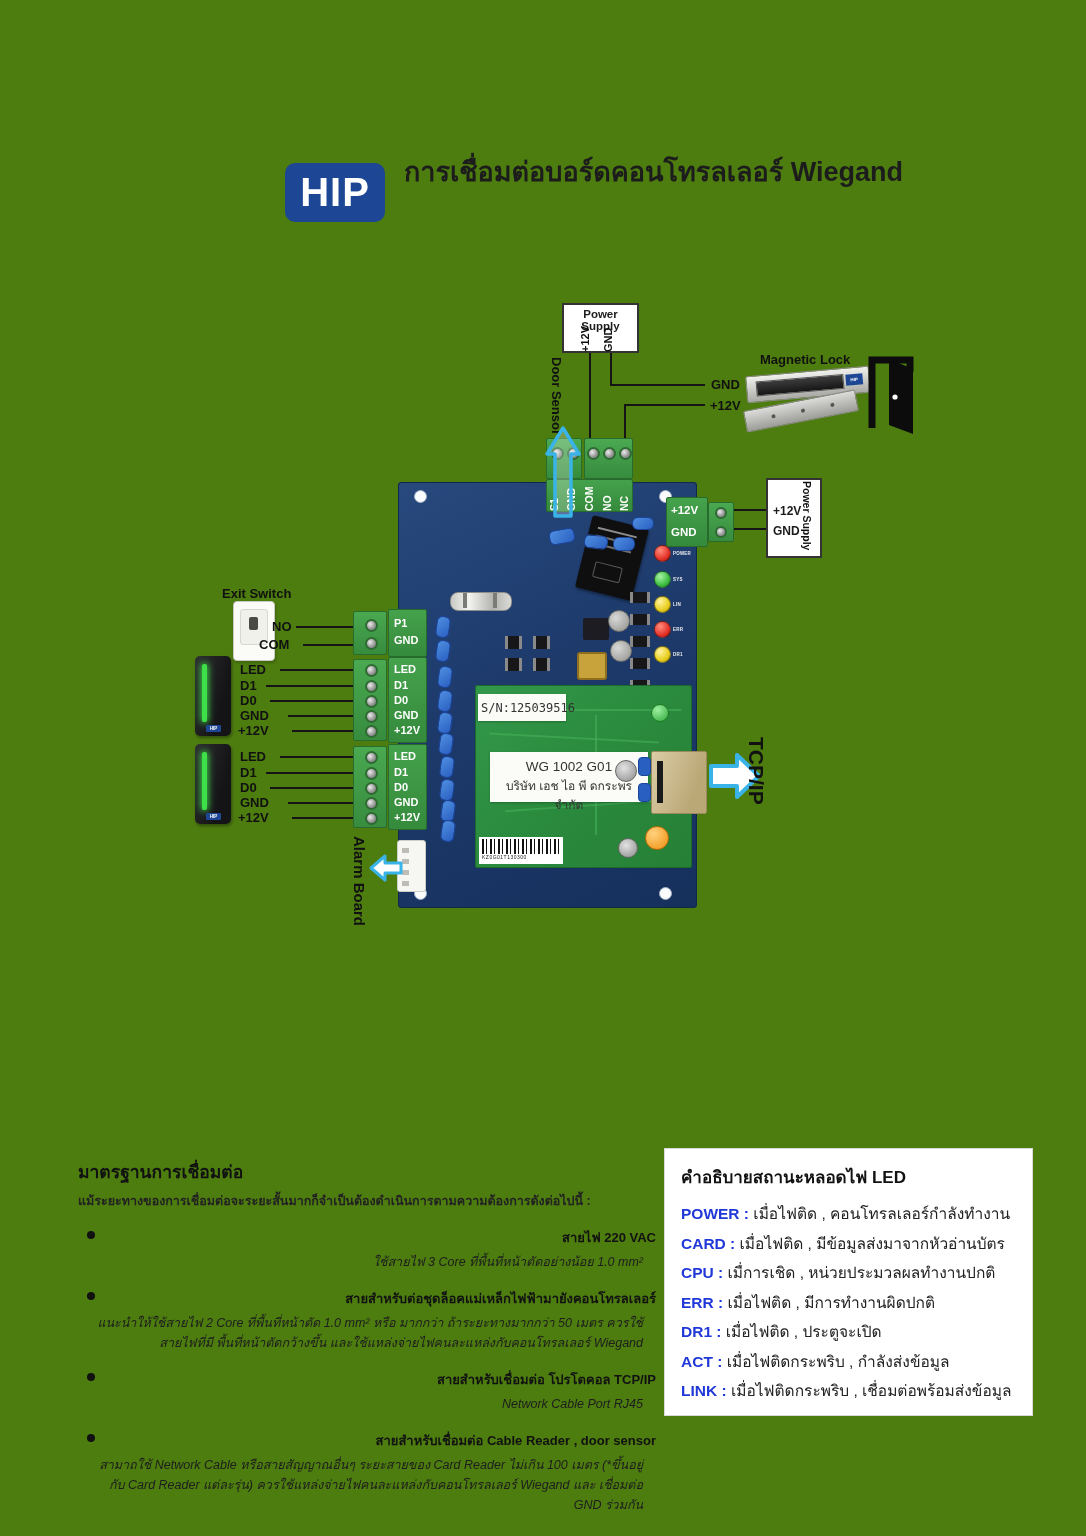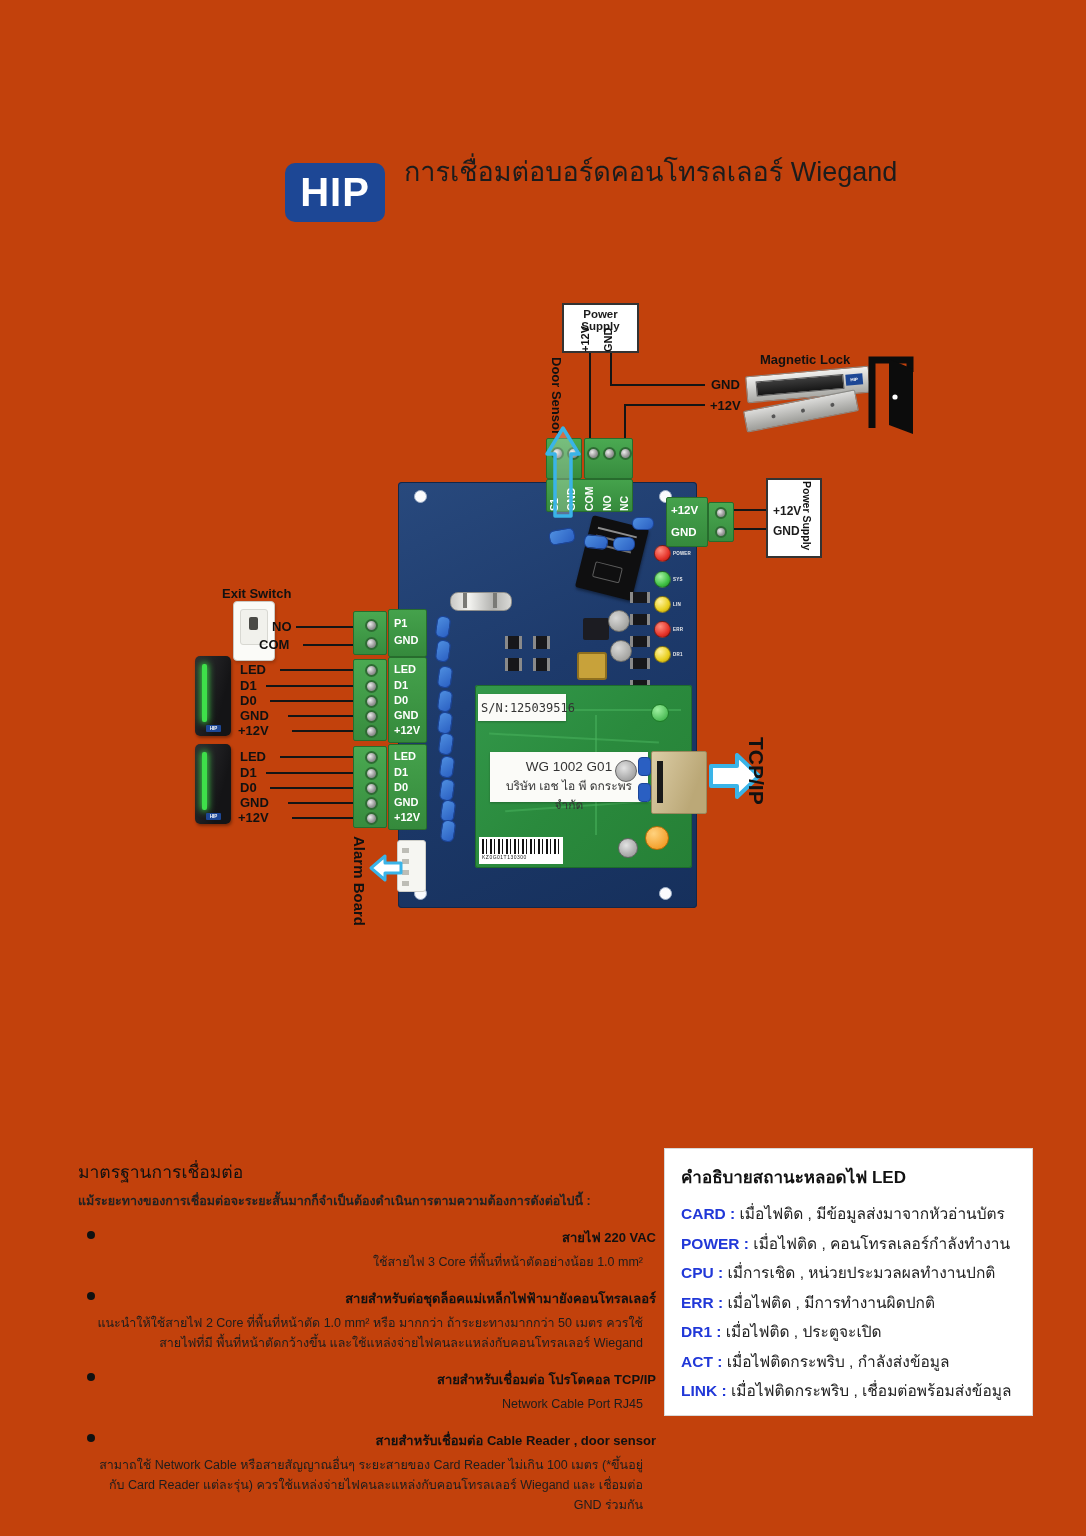--- a/index.html
+++ b/index.html
@@ -1,16 +1,16 @@
 <!DOCTYPE html>
 <html><head>
 <meta charset="utf-8">
 <style>
   html,body{margin:0;padding:0;background:#fff;}
-  .canvas{position:relative;width:1086px;height:1536px;background:#c2410c;overflow:hidden;
+  .canvas{position:relative;width:1086px;height:1536px;background:#4d7c0f;overflow:hidden;
           font-family:"Liberation Sans","DejaVu Sans",sans-serif;color:#1c1c1c;}
   .abs{position:absolute;}
   
   .wh{position:absolute;height:2px;background:#151515;}
   .wv{position:absolute;width:2px;background:#151515;}
   
   .lbl{position:absolute;font-weight:bold;font-size:13px;color:#111;white-space:nowrap;}
   .vtext{position:absolute;writing-mode:vertical-rl;font-weight:bold;color:#111;white-space:nowrap;}
   .vup{position:absolute;writing-mode:vertical-rl;transform:rotate(180deg);font-weight:bold;color:#111;white-space:nowrap;}
   
@@ -38,41 +38,41 @@
        background:linear-gradient(135deg,#33984a 0%,#2a8a3d 50%,#268036 100%);box-shadow:0 0 0 1px #1d6b2c inset;}
   .trace{position:absolute;background:#49b35c;opacity:.55;}
   .whitelabel{position:absolute;background:#fbfbf8;box-shadow:0 1px 2px rgba(0,0,0,.25);}
   
   .reader{position:absolute;width:36px;height:80px;border-radius:5px;background:linear-gradient(105deg,#2e2e31,#141416 70%);box-shadow:1px 2px 3px rgba(0,0,0,.35);}
   .reader .strip{position:absolute;left:7px;top:8px;width:5px;height:58px;background:#3ee04a;border-radius:2px;box-shadow:0 0 7px 1px #3ee04a;}
   .reader .mini{position:absolute;left:11px;bottom:4px;width:15px;height:7px;background:#1d4795;border-radius:1px;color:#fff;font-size:4.5px;font-weight:bold;text-align:center;line-height:7px;}
   .arrow-svg{position:absolute;}
   
   .stdsec{position:absolute;left:78px;top:1158px;width:578px;}
-  .stdsec h2{margin:0;font-size:17.5px;font-weight:normal;color:#111;}
+  .stdsec h2{margin:0;font-size:17.5px;font-weight:bold;color:#111;}
   .stdsec .intro{margin-top:5px;font-size:12.5px;color:#222;font-weight:bold;}
   .bullet{margin-top:16px;text-align:right;}
   .bullet .bt{position:relative;padding-left:30px;font-size:13px;font-weight:bold;color:#111;}
   .bullet .bt::before{content:"";position:absolute;left:9px;top:4px;width:8px;height:8px;border-radius:50%;background:#111;}
-  .bullet .bd{margin:4px 0 0 10px;font-size:12.5px;line-height:1.6;color:#1d1d1d;width:555px;}
+  .bullet .bd{margin:4px 0 0 10px;font-size:12.5px;line-height:1.6;color:#1d1d1d;width:555px;font-style:italic;}
   .ledpanel{position:absolute;left:664px;top:1148px;width:369px;height:268px;border:1px solid #d9d9d9;box-sizing:border-box;background:#fff;padding:14px 16px;}
   .ledpanel h2{margin:0 0 9px 0;font-size:17px;font-weight:bold;color:#111;}
   .ledrow{font-size:15.5px;line-height:29.5px;color:#222;white-space:nowrap;}
   .ledrow .nm{color:#2138d8;font-weight:bold;}
 </style>
 </head>
 <body>
 
 <div class="canvas">
 
   <div class="abs" style="left:285px;top:163px;width:100px;height:59px;background:#1d4795;border-radius:10px;
               display:flex;align-items:center;justify-content:center;">
     <span style="color:#fff;font-size:40px;font-weight:bold;letter-spacing:1px;">HIP</span>
   </div>
-  <div class="abs" style="left:404px;top:156px;font-size:27px;font-weight:normal;line-height:33px;color:#1c1c1c;">
+  <div class="abs" style="left:404px;top:156px;font-size:27px;font-weight:bold;line-height:33px;color:#1c1c1c;">
     <div>การเชื่อมต่อบอร์ดคอนโทรลเลอร์ Wiegand</div>
   </div>
 
   <div class="psbox" style="left:562px;top:303px;width:77px;height:50px;">
     <div class="t">Power Supply</div>
   </div>
   <span class="vup" style="left:579px;top:314px;height:38px;font-size:11px;">+12V</span>
   <span class="vup" style="left:602px;top:314px;height:38px;font-size:11px;">GND</span>
 
   <div class="wv" style="left:589px;top:353px;height:109px;"></div>
@@ -338,22 +338,22 @@
       <div class="bd">Network Cable   Port RJ45</div>
     </div>
     <div class="bullet">
       <div class="bt">สายสำหรับเชื่อมต่อ Cable Reader , door sensor</div>
       <div class="bd">สามาถใช้ Network Cable หรือสายสัญญาณอื่นๆ  ระยะสายของ Card Reader ไม่เกิน 100 เมตร (*ขึ้นอยู่กับ Card Reader แต่ละรุ่น) ควรใช้แหล่งจ่ายไฟคนละแหล่งกับคอนโทรลเลอร์ Wiegand และ เชื่อมต่อ GND  ร่วมกัน</div>
     </div>
   </div>
 
   <div class="ledpanel">
     <h2>คำอธิบายสถานะหลอดไฟ LED</h2>
+    <div class="ledrow"><span class="nm">POWER :</span> <span>เมื่อไฟติด , คอนโทรลเลอร์กำลังทำงาน</span></div>
     <div class="ledrow"><span class="nm">CARD :</span> <span>เมื่อไฟติด , มีข้อมูลส่งมาจากหัวอ่านบัตร</span></div>
-    <div class="ledrow"><span class="nm">POWER :</span> <span>เมื่อไฟติด , คอนโทรลเลอร์กำลังทำงาน</span></div>
     <div class="ledrow"><span class="nm">CPU :</span> <span>เมื่การเชิด , หน่วยประมวลผลทำงานปกติ</span></div>
     <div class="ledrow"><span class="nm">ERR :</span> <span>เมื่อไฟติด , มีการทำงานผิดปกติ</span></div>
     <div class="ledrow"><span class="nm">DR1 :</span> <span>เมื่อไฟติด , ประตูจะเปิด</span></div>
     <div class="ledrow"><span class="nm">ACT :</span> <span>เมื่อไฟติดกระพริบ , กำลังส่งข้อมูล</span></div>
     <div class="ledrow"><span class="nm">LINK :</span> <span>เมื่อไฟติดกระพริบ , เชื่อมต่อพร้อมส่งข้อมูล</span></div>
   </div>
 
 </div>
 
 </body></html>

